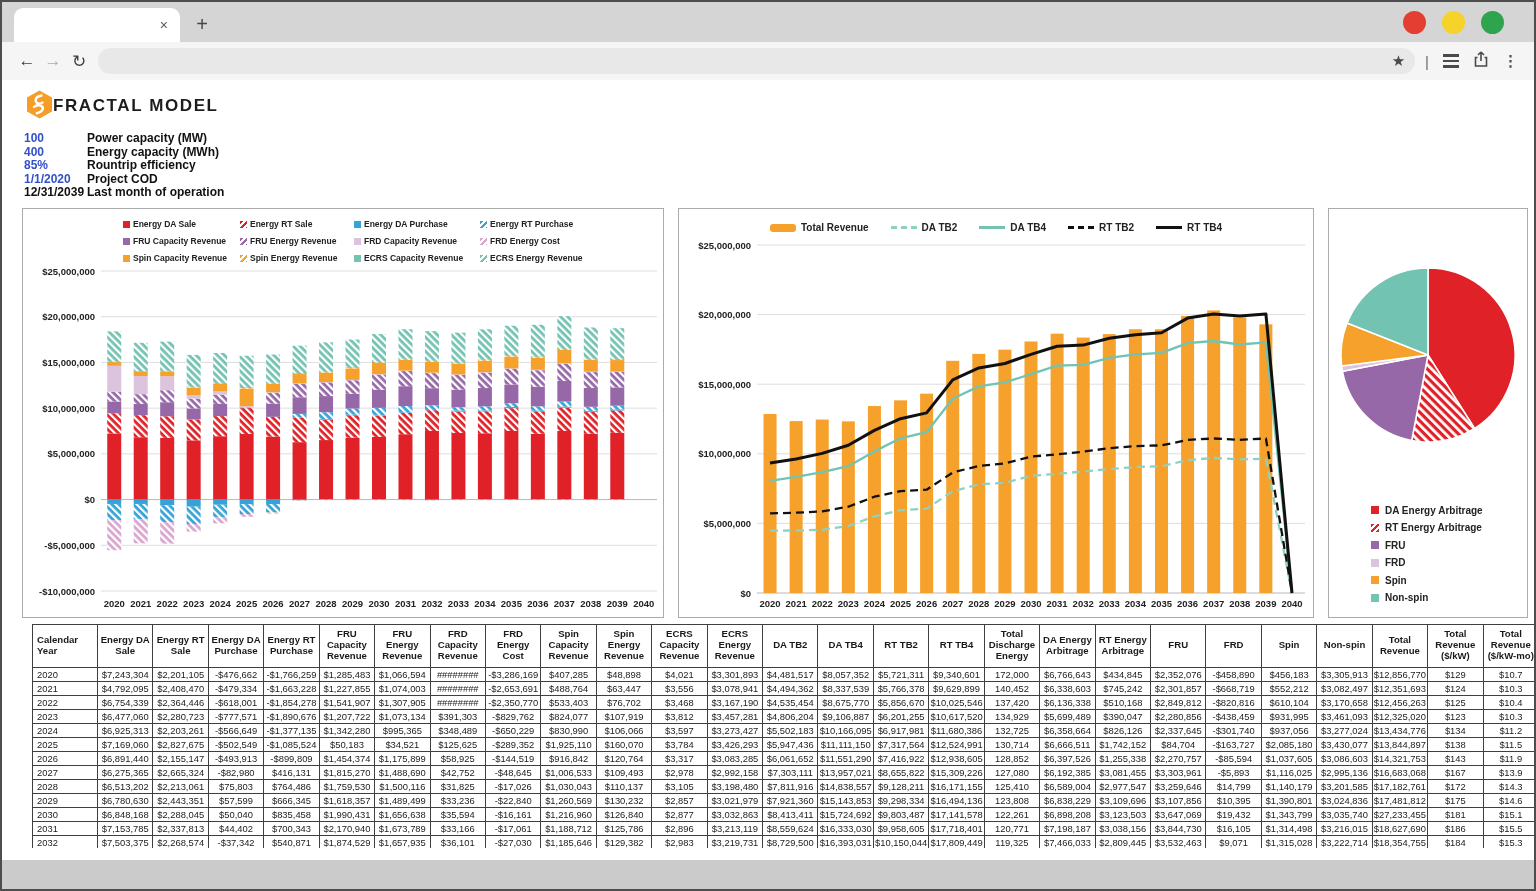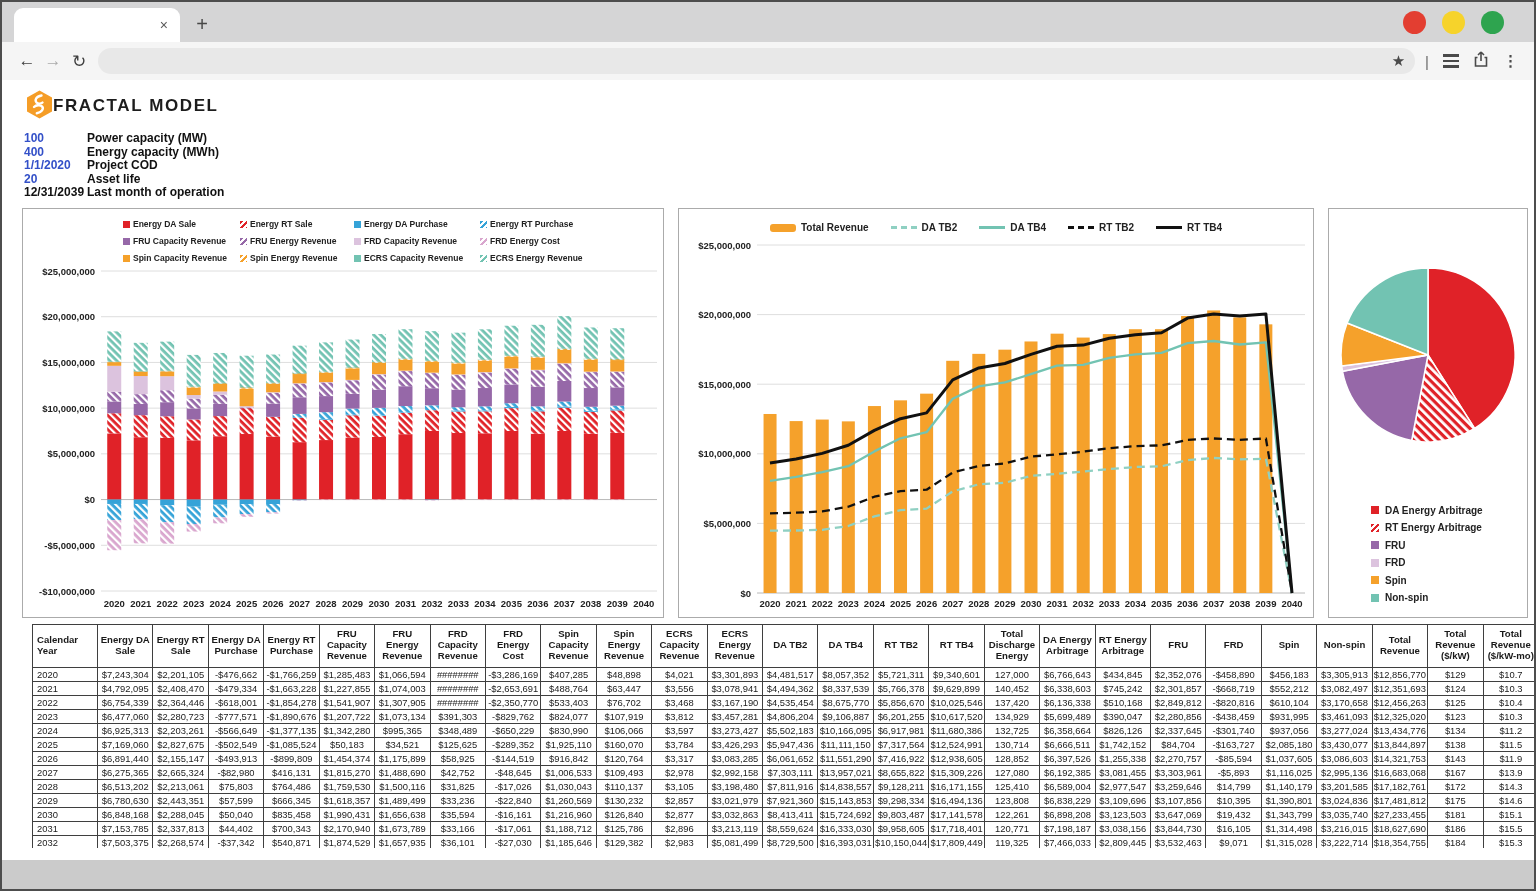--- a/index.html
+++ b/index.html
@@ -109,26 +109,26 @@
 <div class="params">
     <div class="param-row">
       <span class="param-value">100</span>
       <span class="param-label">Power capacity (MW)</span>
     </div>
     <div class="param-row">
       <span class="param-value">400</span>
       <span class="param-label">Energy capacity (MWh)</span>
     </div>
     <div class="param-row">
+      <span class="param-value">85%</span>
+      <span class="param-label">Rountrip efficiency</span>
+    </div>
+    <div class="param-row">
       <span class="param-value">1/1/2020</span>
       <span class="param-label">Project COD</span>
-    </div>
-    <div class="param-row">
-      <span class="param-value">20</span>
-      <span class="param-label">Asset life</span>
     </div>
     <div class="param-row">
       <span class="param-value black">12/31/2039</span>
       <span class="param-label">Last month of operation</span>
     </div>
   </div>
 
 <div class="charts-row">
   <div class="panel panel1">
     <div class="legend1">
@@ -659,21 +659,21 @@
           <td>########</td>
           <td>-$3,286,169</td>
           <td>$407,285</td>
           <td>$48,898</td>
           <td>$4,021</td>
           <td>$3,301,893</td>
           <td>$4,481,517</td>
           <td>$8,057,352</td>
           <td>$5,721,311</td>
           <td>$9,340,601</td>
-          <td>127,000</td>
+          <td>172,000</td>
           <td>$6,766,643</td>
           <td>$434,845</td>
           <td>$2,352,076</td>
           <td>-$458,890</td>
           <td>$456,183</td>
           <td>$3,305,913</td>
           <td>$12,856,770</td>
           <td>$129</td>
           <td>$10.7</td>
         </tr>
@@ -1002,21 +1002,21 @@
           <td>$2,268,574</td>
           <td>-$37,342</td>
           <td>$540,871</td>
           <td>$1,874,529</td>
           <td>$1,657,935</td>
           <td>$36,101</td>
           <td>-$27,030</td>
           <td>$1,185,646</td>
           <td>$129,382</td>
           <td>$2,983</td>
-          <td>$5,081,499</td>
+          <td>$3,219,731</td>
           <td>$8,729,500</td>
           <td>$16,393,031</td>
           <td>$10,150,044</td>
           <td>$17,809,449</td>
           <td>119,325</td>
           <td>$7,466,033</td>
           <td>$2,809,445</td>
           <td>$3,532,463</td>
           <td>$9,071</td>
           <td>$1,315,028</td>

